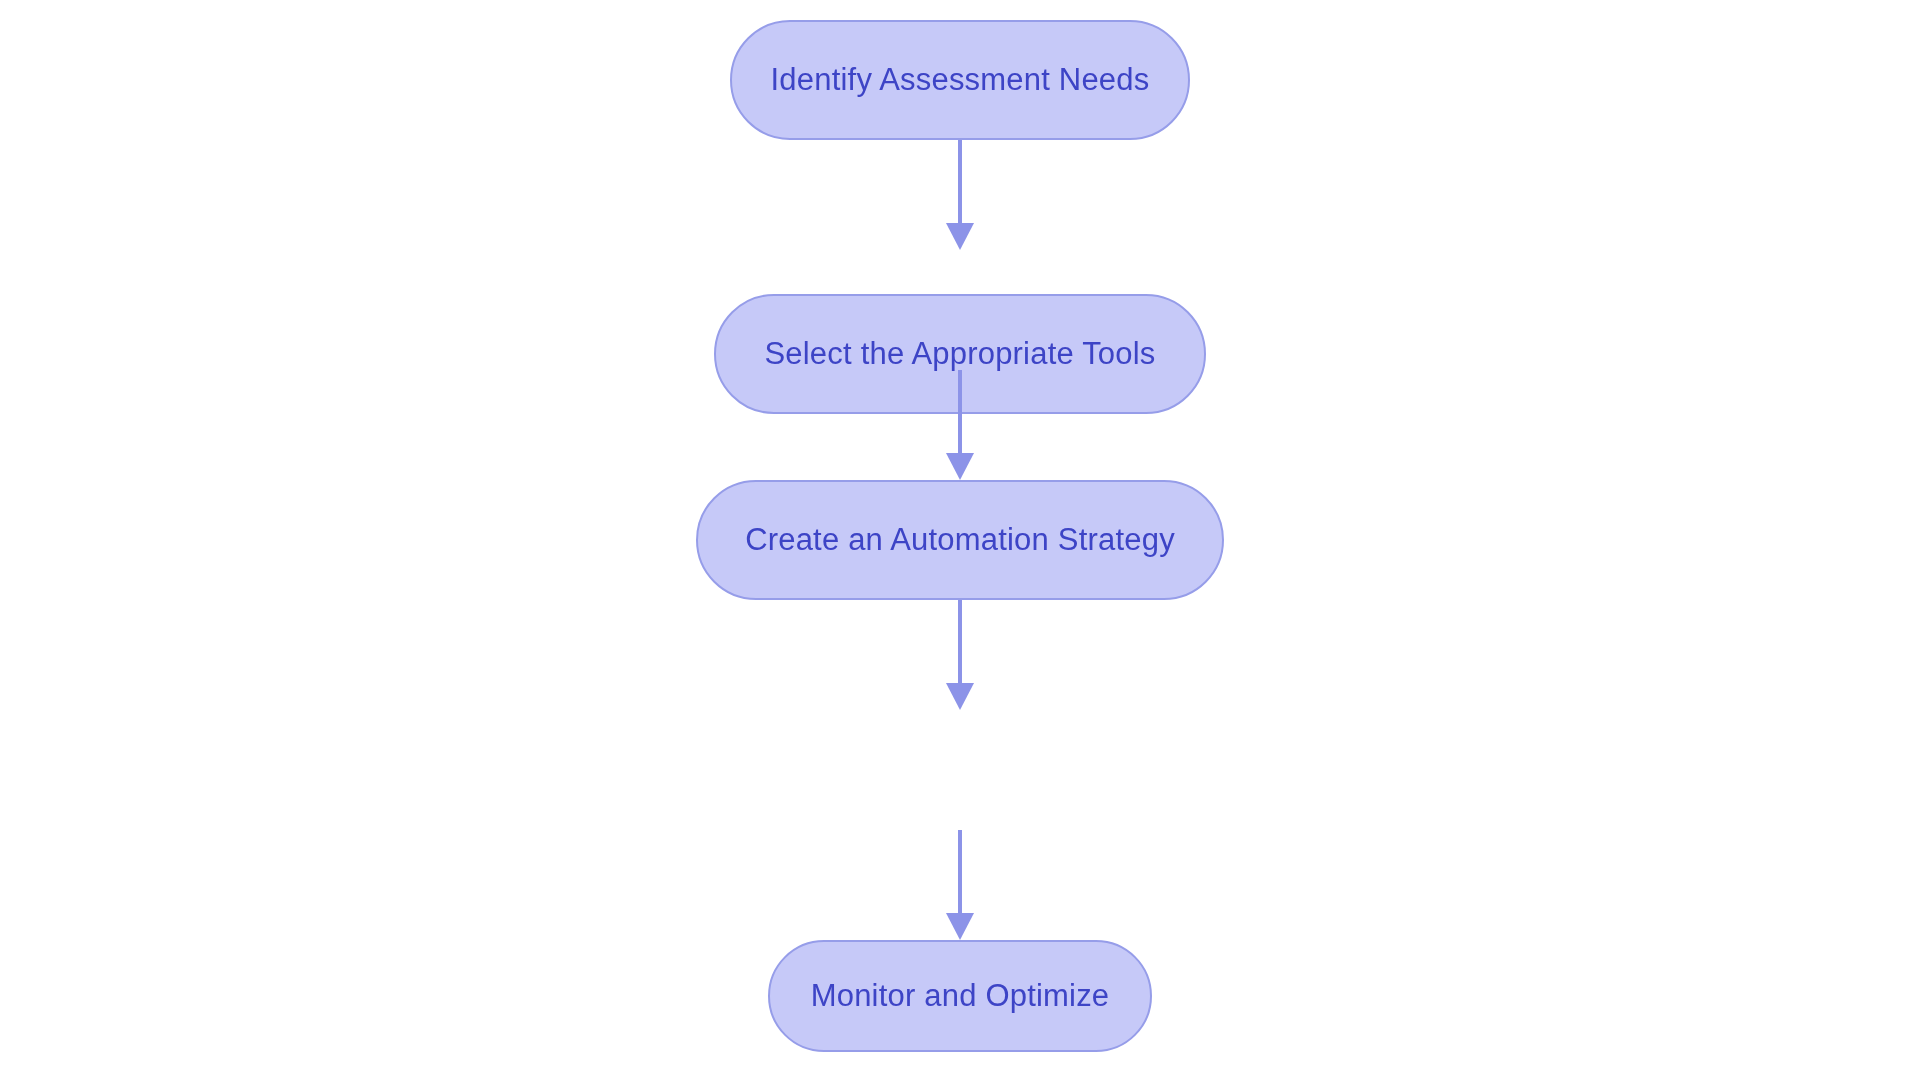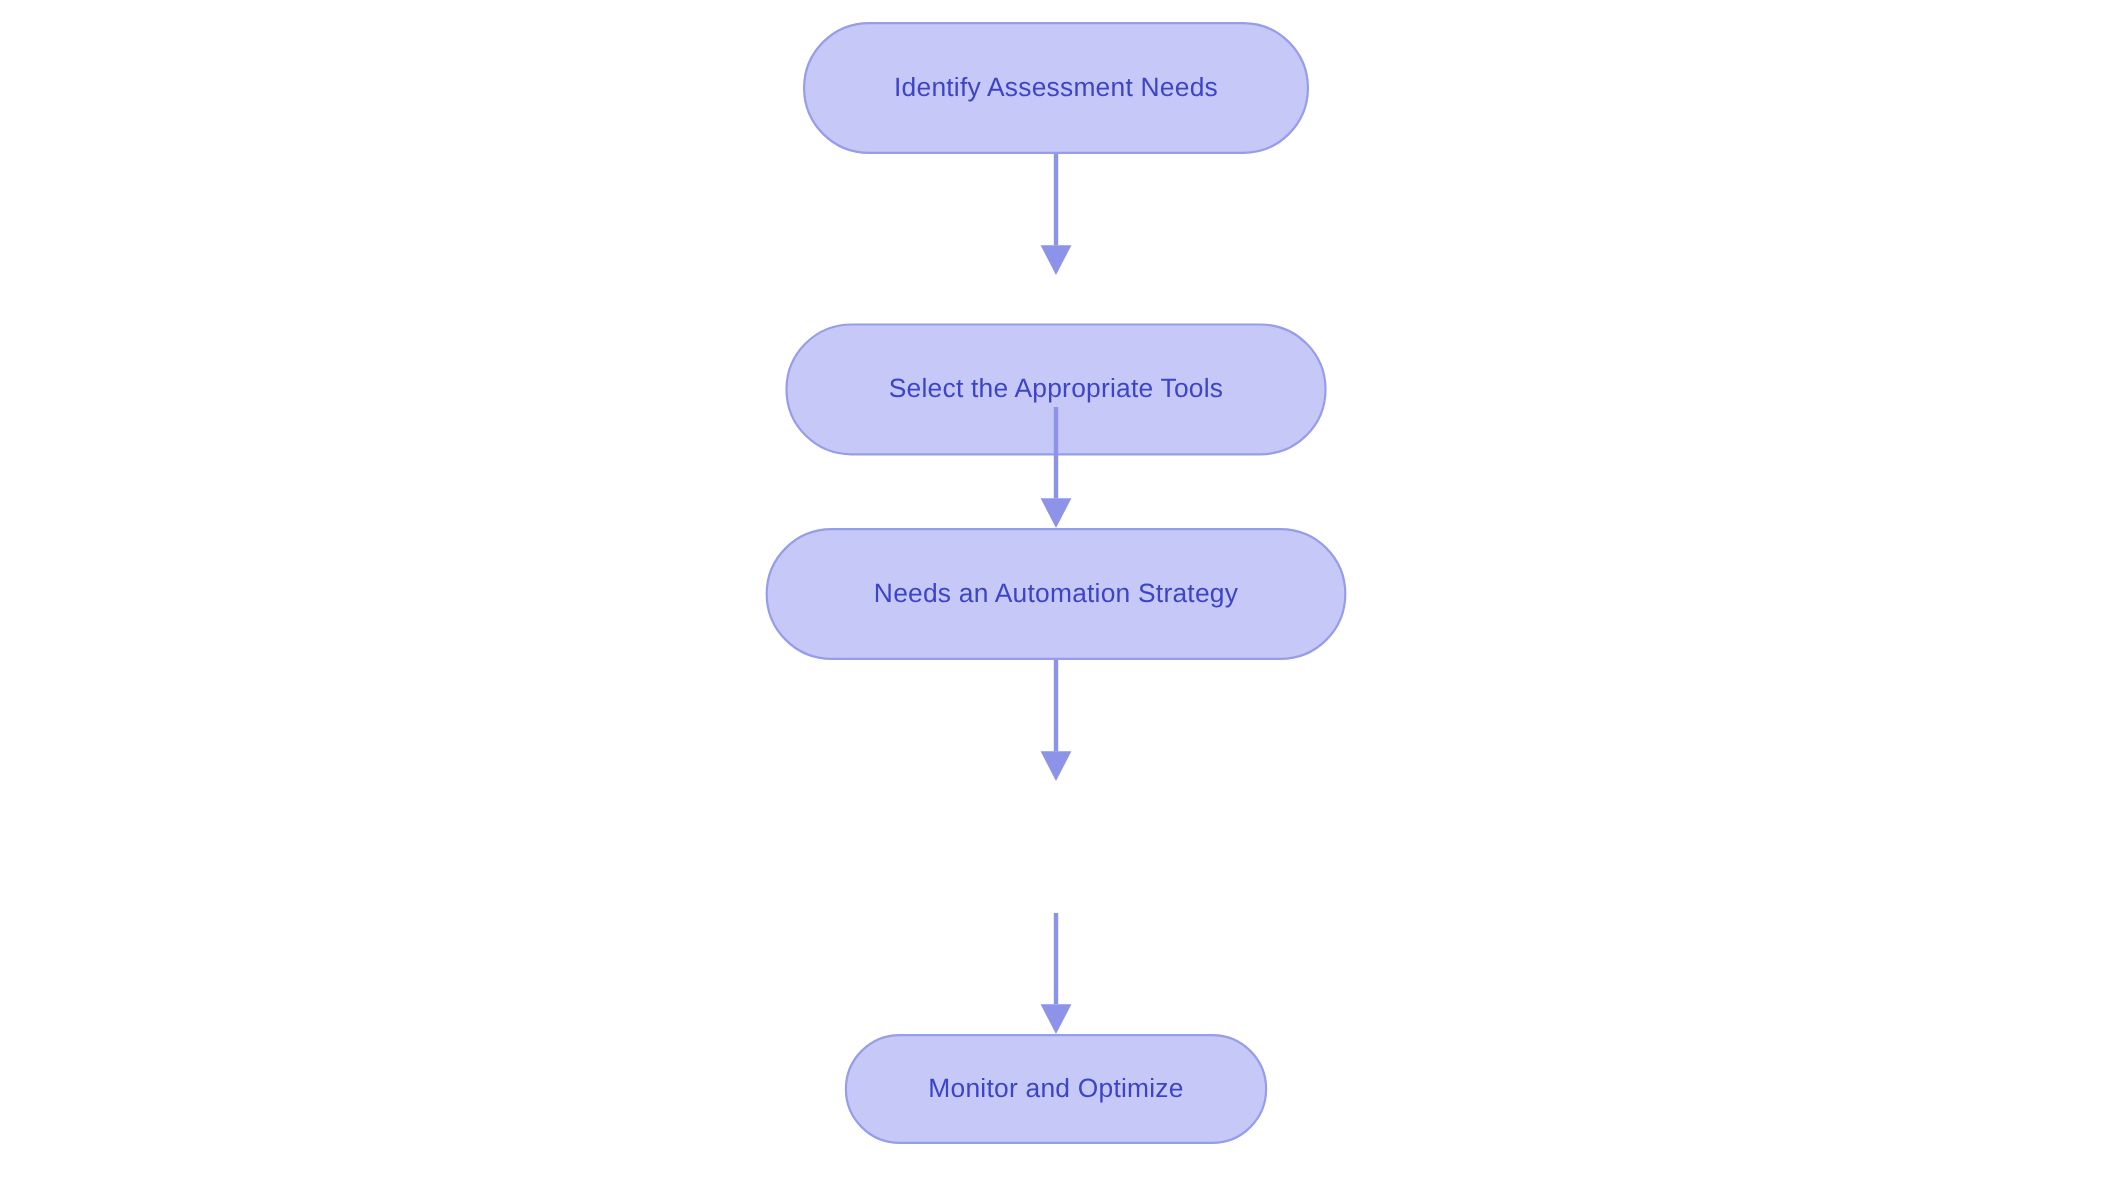--- a/index.html
+++ b/index.html
@@ -22,30 +22,30 @@
   }
   .node {
     position: absolute;
     display: flex;
     align-items: center;
     justify-content: center;
     background: var(--node-fill);
     border: 2px solid var(--node-border);
     border-radius: 62px;
     color: var(--text);
-    font-size: 24px;
+    font-size: 31px;
     letter-spacing: 0.2px;
     text-align: left;
     white-space: nowrap;
   }
   .n1 { left: 730px; top:  20px; width: 460px; height: 120px; }
   .n2 { left: 714px; top: 250px; width: 492px; height: 120px; margin-top: 44px; }
   .n3 { left: 696px; top: 480px; width: 528px; height: 120px; }
   .n4 { left: 804px; top: 710px; width: 312px; height: 120px; }
-  .n5 { left: 768px; top: 940px; width: 384px; height: 100px; }
+  .n5 { left: 768px; top: 940px; width: 384px; height: 112px; }
 
   .arrow {
     position: absolute;
     left: 958px;
     width: 4px;
     background: var(--arrow);
   }
   .a1 { top: 140px; height: 83px; }
   .a2 { top: 370px; height: 83px; }
   .a3 { top: 600px; height: 83px; }
@@ -76,21 +76,21 @@
 
   <div class="node n2">
     <span>Select the Appropriate Tools</span>
   </div>
 
   <div class="arrow a2">
     <span class="arrowhead"></span>
   </div>
 
   <div class="node n3">
-    <span>Needs an Automation Strategy</span>
+    <span>Create an Automation Strategy</span>
   </div>
 
   <div class="arrow a3">
     <span class="arrowhead"></span>
   </div>
 
 
   <div class="arrow a4">
     <span class="arrowhead"></span>
   </div>

